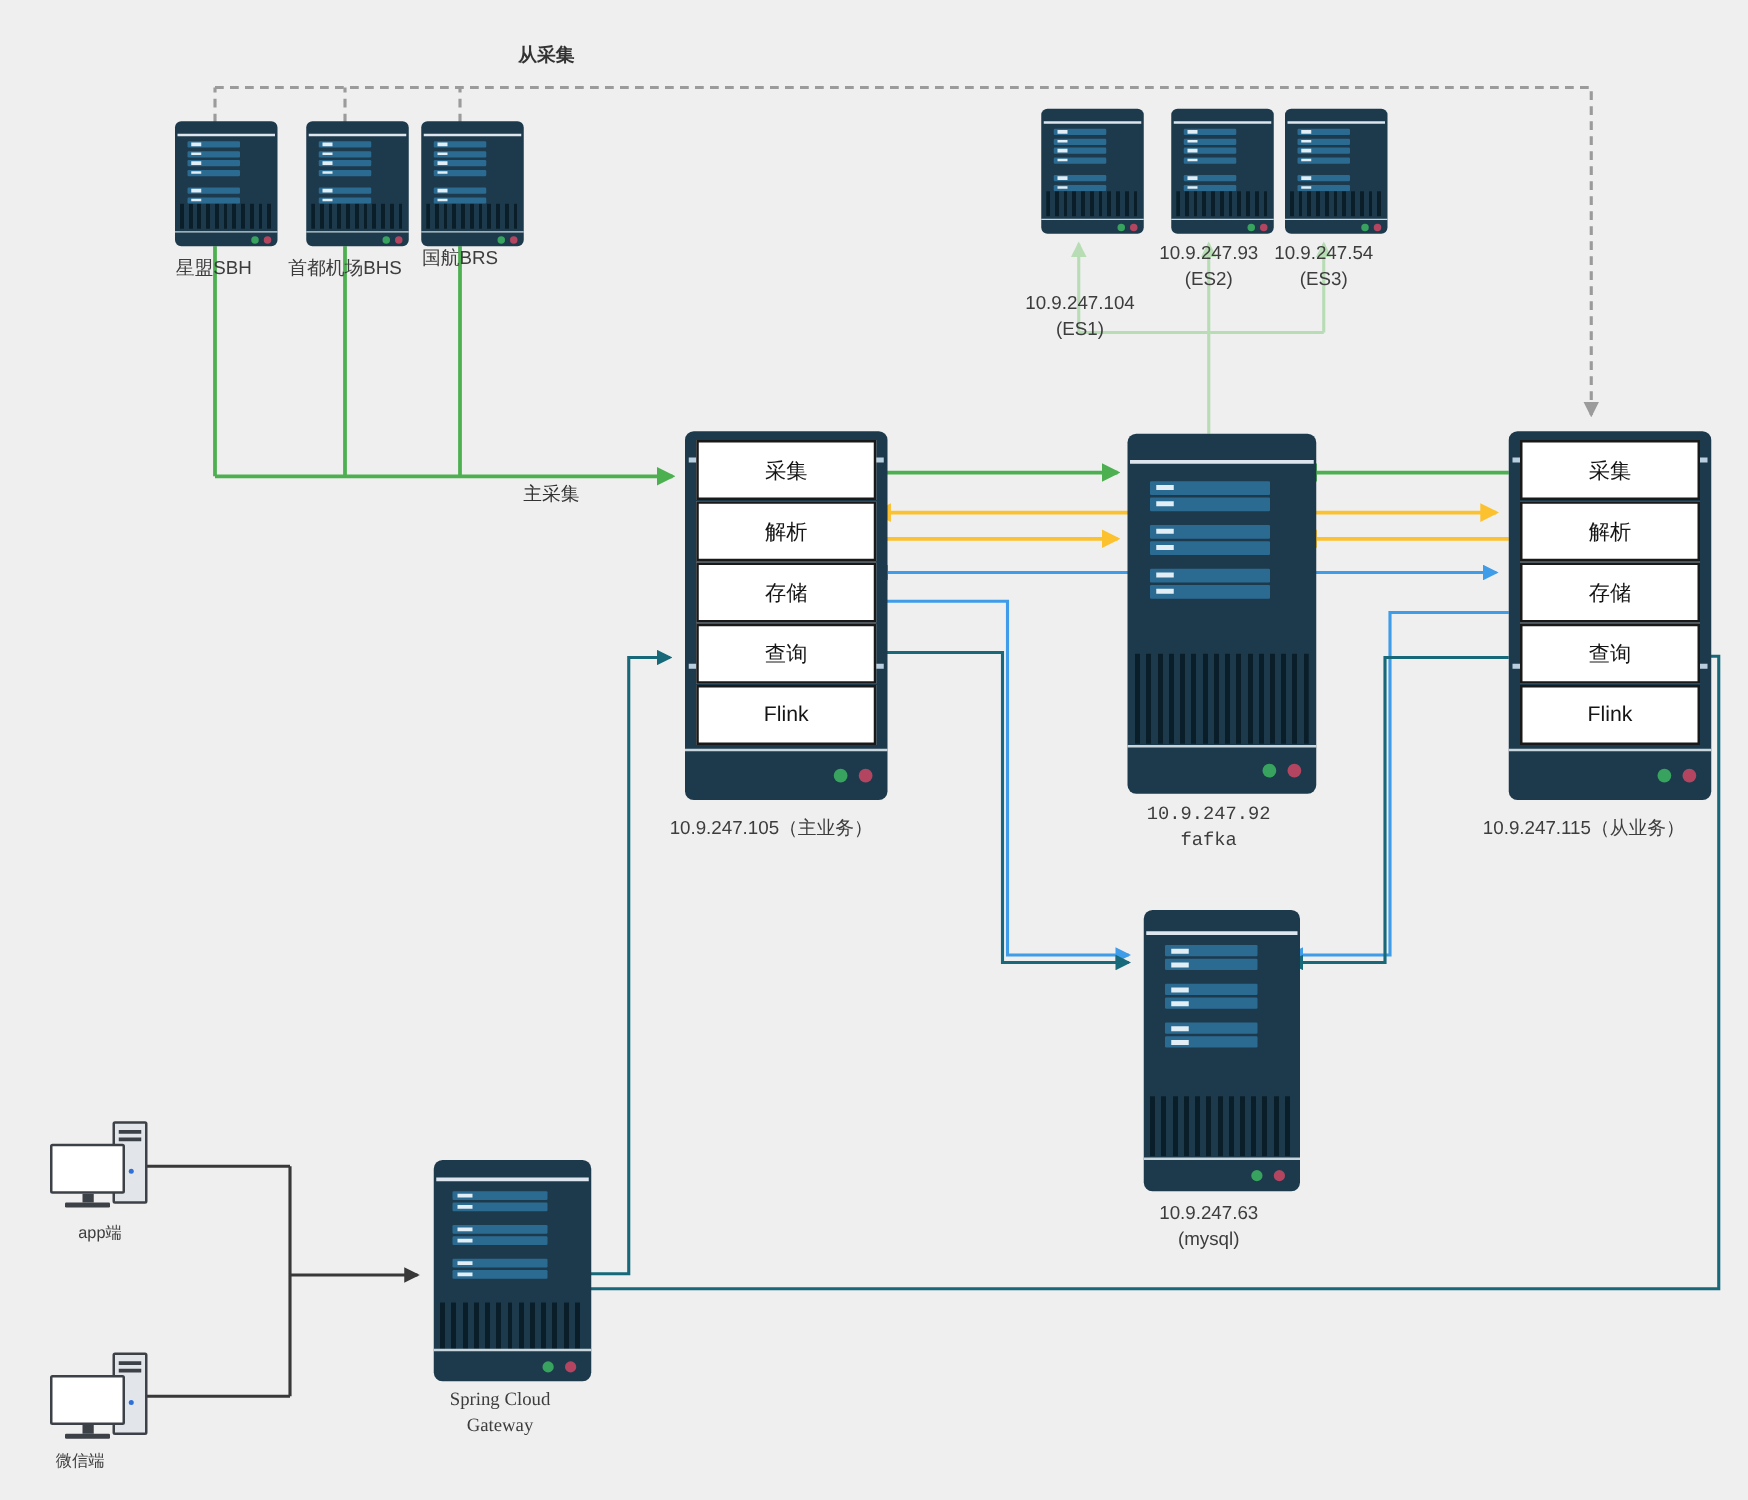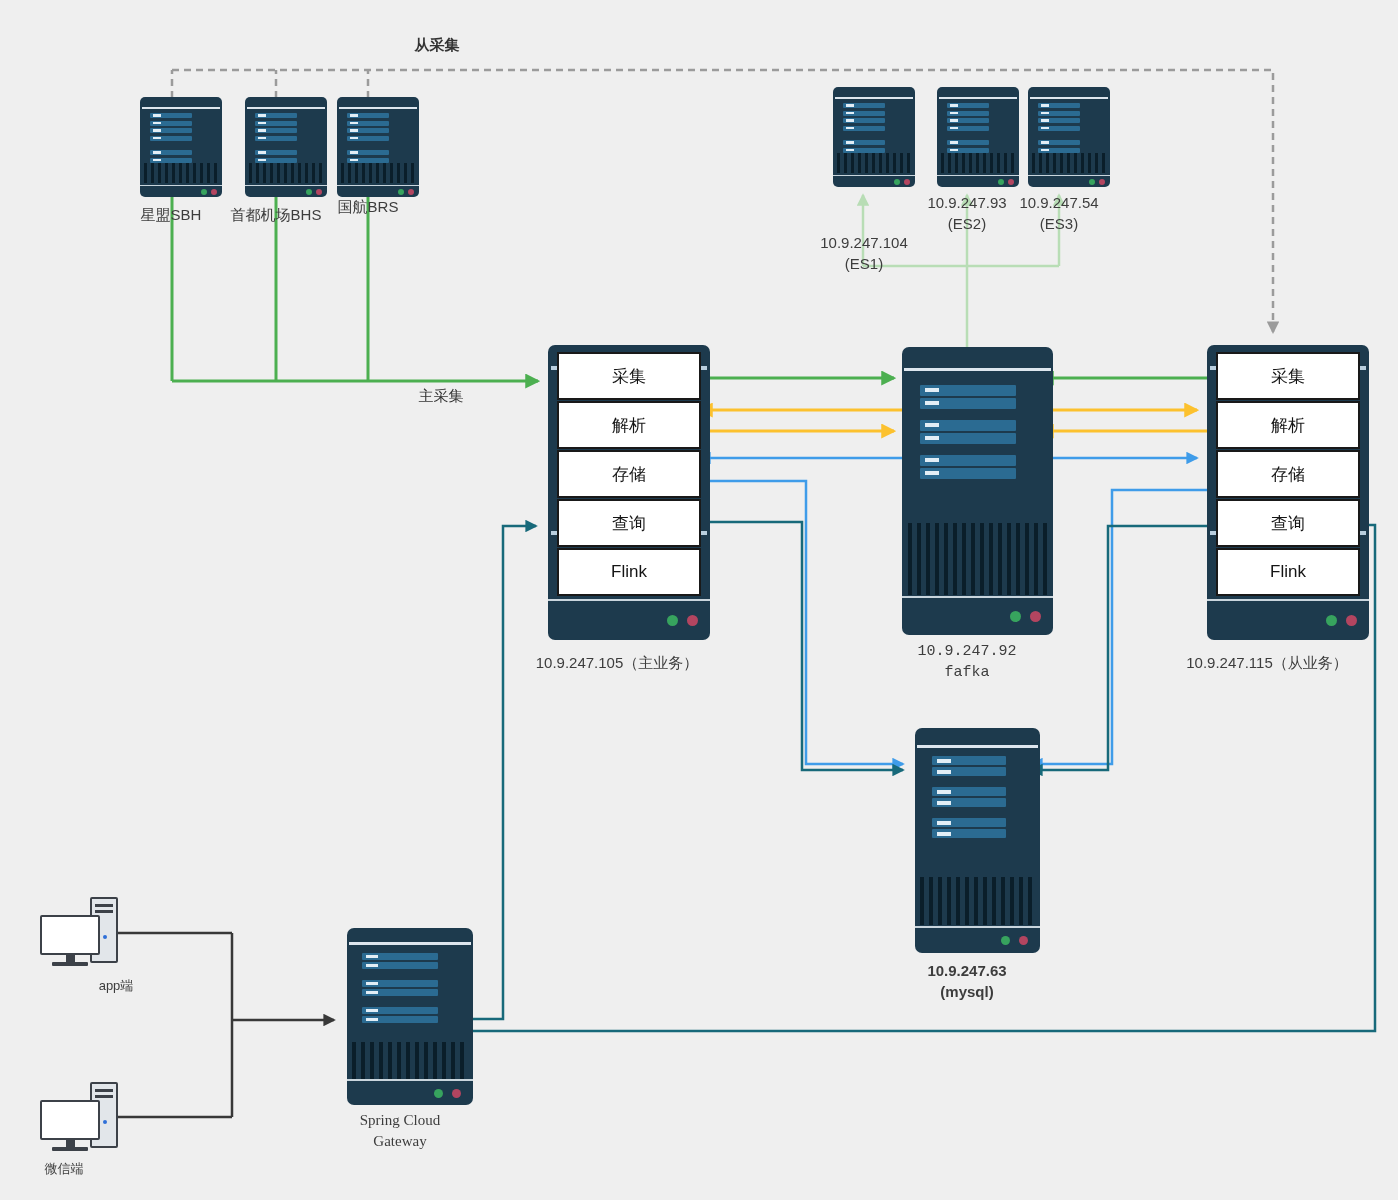--- a/index.html
+++ b/index.html
@@ -358,25 +358,25 @@
     <span>(ES3)</span>
   </div>
 
   <div class="lbl" style="left:617px;top:652px;">10.9.247.105（主业务）</div>
   <div class="lbl" style="left:1267px;top:652px;">10.9.247.115（从业务）</div>
 
   <div class="lbl" style="left:967px;top:641px;font-family:Liberation Mono, monospace;">
     <span>10.9.247.92</span>
     <span>fafka</span>
   </div>
-  <div class="lbl" style="left:967px;top:960px;font-weight:bold;">
+  <div class="lbl" style="left:967px;top:960px;">
     <span>10.9.247.63</span>
     <span>(mysql)</span>
   </div>
   <div class="lbl" style="left:400px;top:1110px;font-family:Liberation Serif, serif;">
     <span>Spring Cloud</span>
     <span>Gateway</span>
   </div>
 
-  <div class="lbl" style="left:80px;top:975px;font-size:13px;margin-left:36px;">app端</div>
+  <div class="lbl" style="left:80px;top:975px;font-size:13px;">app端</div>
   <div class="lbl" style="left:64px;top:1158px;font-size:13px;">微信端</div>
 
 </div>
 
 </body></html>

